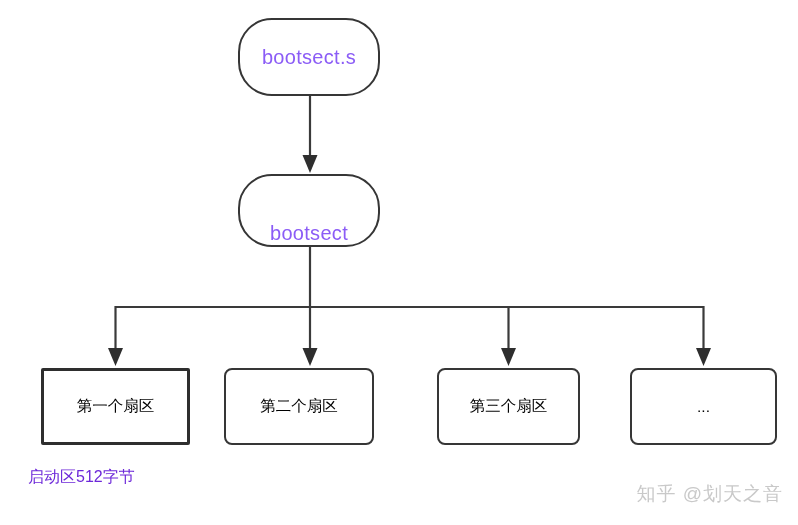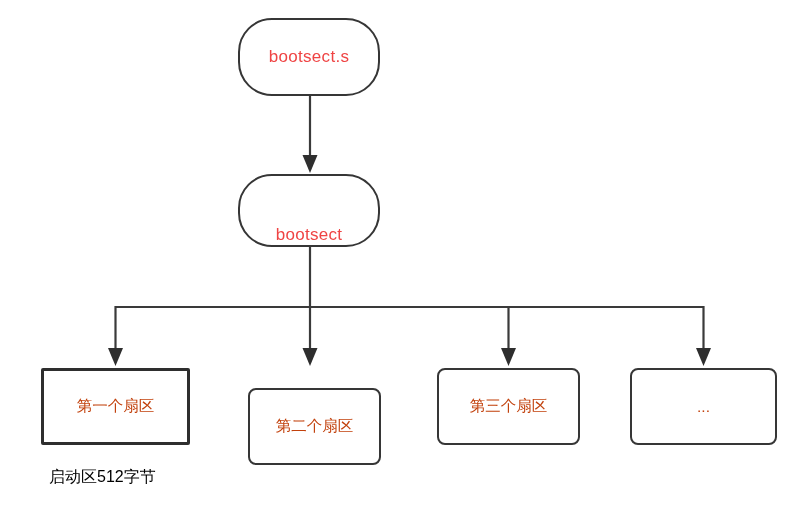--- a/index.html
+++ b/index.html
@@ -23,47 +23,46 @@
     align-items: center;
     justify-content: center;
     background: #ffffff;
     border: 2.5px solid #363636;
     box-sizing: border-box;
     color: #4b4b4b;
     z-index: 2;
   }
   .stadium {
     border-radius: 34px;
-    font-size: 17px;
+    font-size: 20px;
     letter-spacing: 0.3px;
-    color: #ef4444;
+    color: #8b5cf6;
   }
   .sector {
     border-radius: 8px;
     font-size: 15.5px;
-    color: #c2410c;
+    color: #000000;
   }
   .sector.sharp {
     border-radius: 2px;
     border-width: 3px;
     border-color: #2e2e2e;
   }
   .n-bootsect-s { left: 238px; top: 18px;  width: 142px; height: 78px; }
   .n-bootsect   { left: 238px; top: 174px; width: 142px; height: 73px; align-items: flex-end; }
   .s1 { left: 41px;  top: 368px; width: 149px; height: 77px; }
-  .s2 { left: 248px; top: 368px; width: 133px; height: 77px; margin-top: 20px; }
+  .s2 { left: 224px; top: 368px; width: 150px; height: 77px; }
   .s3 { left: 437px; top: 368px; width: 143px; height: 77px; justify-content: center; }
   .s4 { left: 630px; top: 368px; width: 147px; height: 77px; }
   .caption {
     position: absolute;
     left: 28px;
     top: 467px;
     font-size: 16px;
-    color: #000000;
-    margin-left: 21px;
+    color: #6d28d9;
   }
   .watermark {
     position: absolute;
     right: 15px;
     top: 481px;
     font-size: 19px;
     color: #c9c9c9;
     letter-spacing: 1px;
   }
 </style>
@@ -111,14 +110,15 @@
   <div class="node sector s3">
     <span>第三个扇区</span>
   </div>
 
   <div class="node sector s4">
     <span>...</span>
   </div>
 
   <div class="caption">启动区512字节</div>
 
+  <div class="watermark">知乎 @划天之音</div>
 
 </div>
 
 </body></html>

